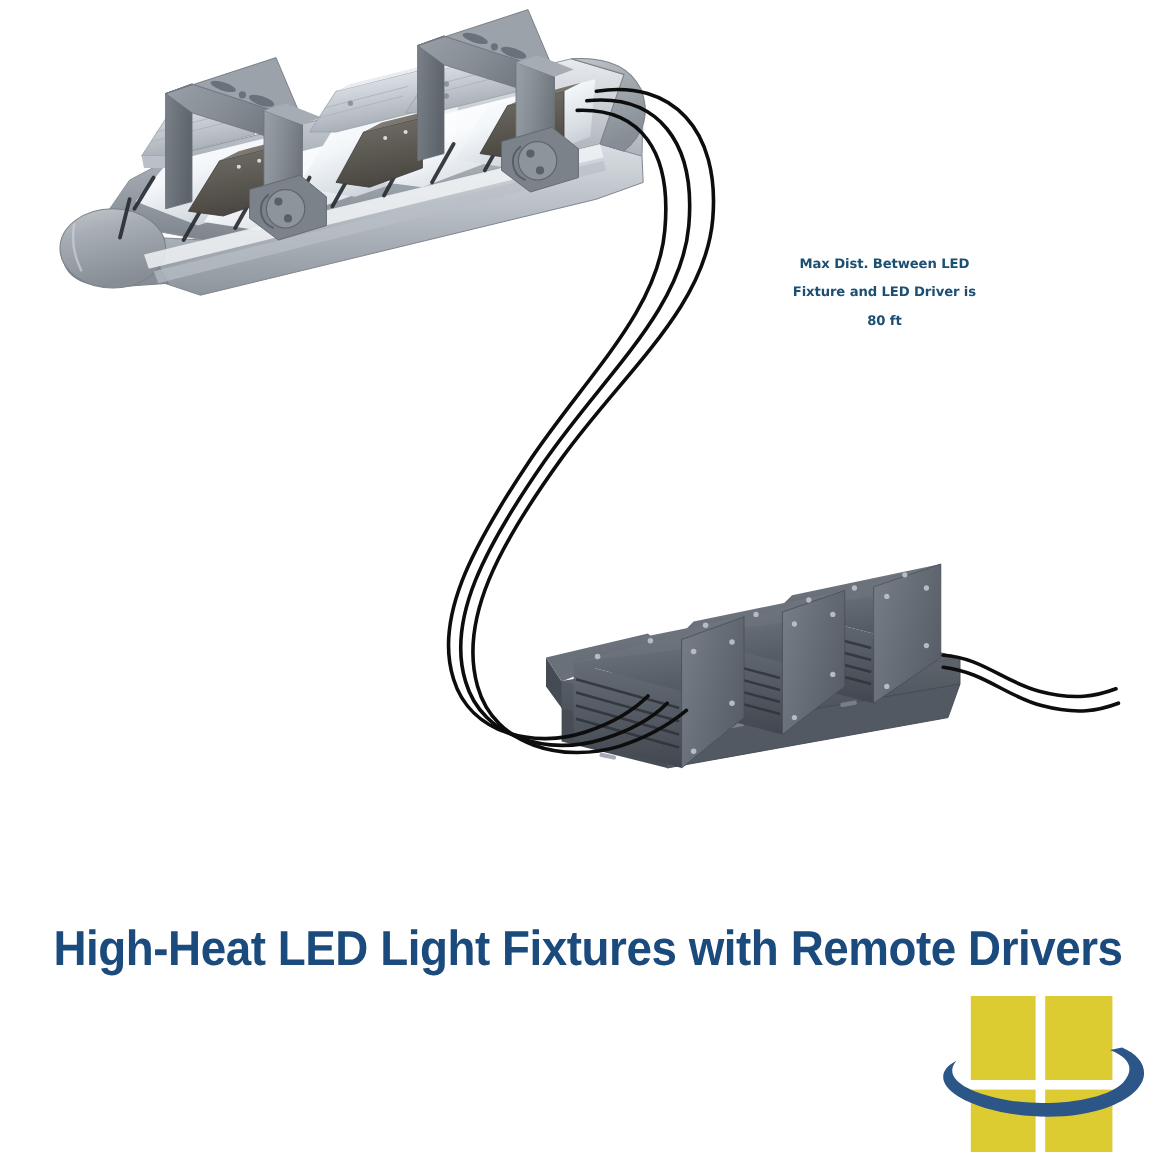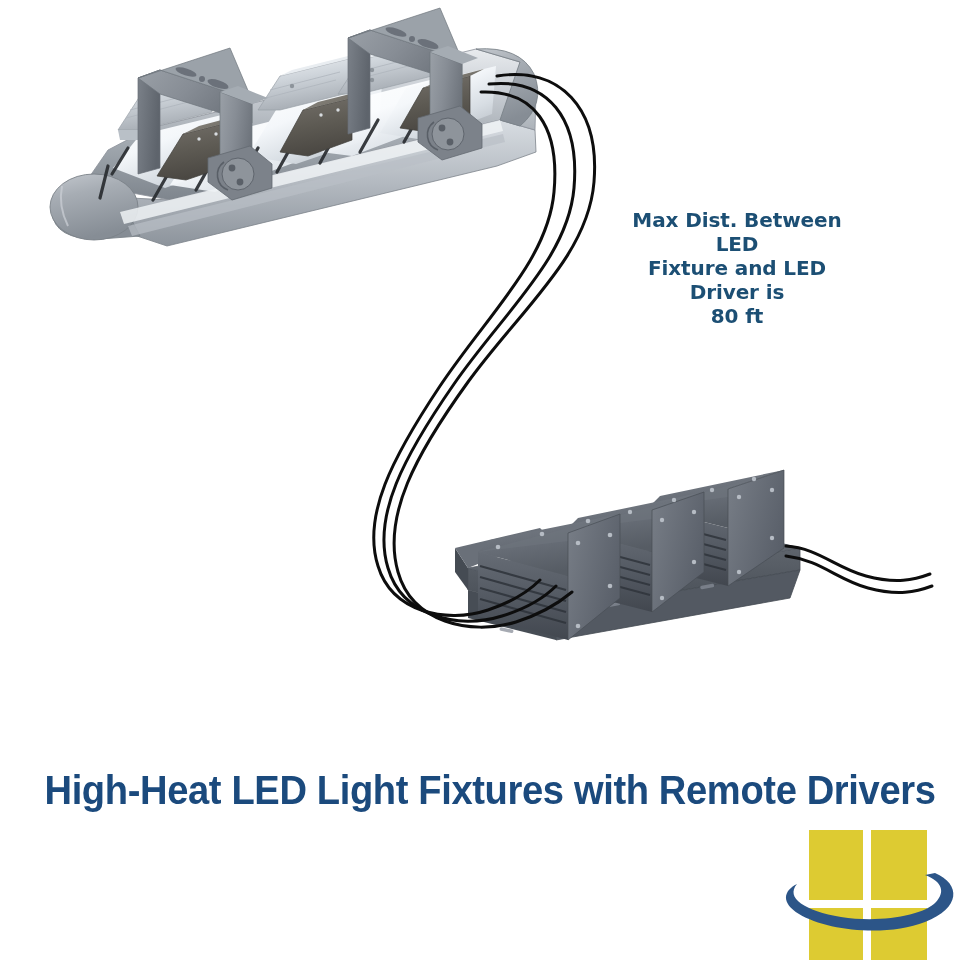--- a/index.html
+++ b/index.html
@@ -38,21 +38,21 @@
   
   #callout {
     position: absolute;
     left: 612px;
     top: 208px;
     width: 250px;
     text-align: center;
     color: #1c4f74;
     font-family: "DejaVu Sans", "Liberation Sans", sans-serif;
     font-weight: bold;
-    font-size: 20px;
+    font-size: 11px;
     line-height: 24px;
     letter-spacing: -0.1px;
     white-space: pre-line;
   }
 
   
   #caption {
     position: absolute;
     left: 0;
     top: 766px;

